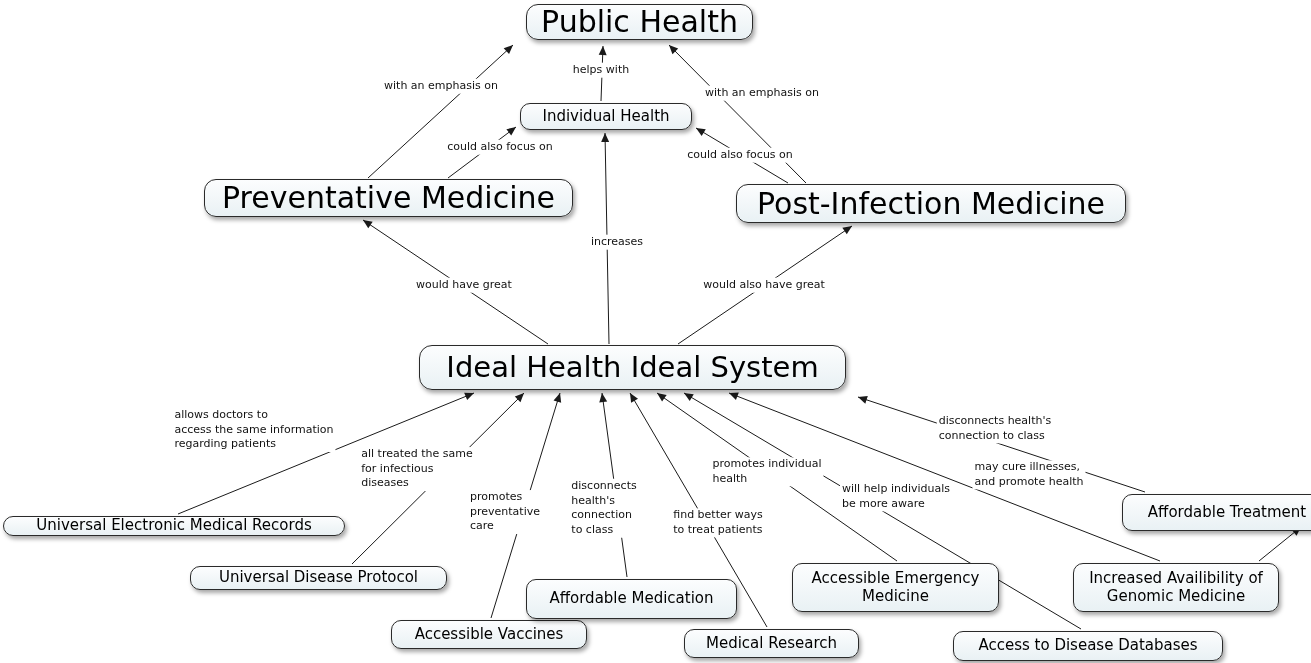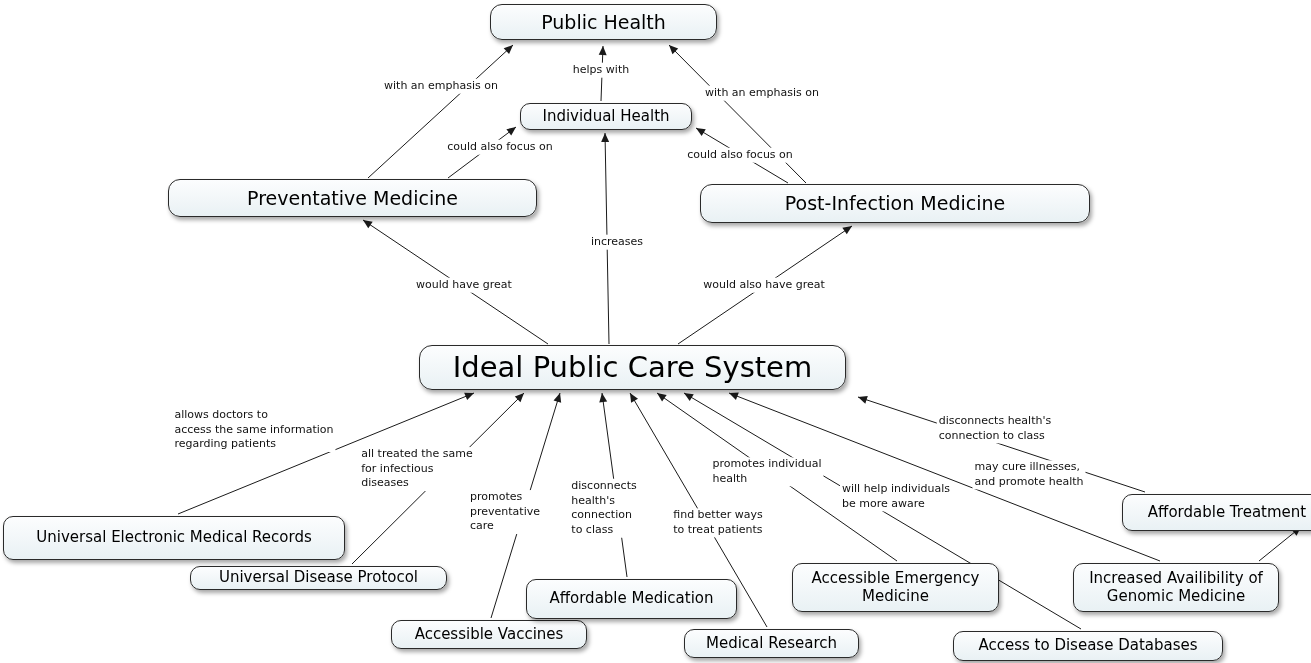--- a/index.html
+++ b/index.html
@@ -17,21 +17,21 @@
     position:absolute; z-index:3;
     display:flex; align-items:center; justify-content:center;
     text-align:center;
     background:linear-gradient(180deg,#fcfdfe 0%,#e9f1f4 100%);
     border:1px solid #2a2a2a;
     color:#000;
     line-height:1.18;
     padding:1px 4px;
     box-shadow:2px 3px 4px rgba(0,0,0,0.35);
   }
-  .node-lg { font-size:19px; border-radius:12px; }
+  .node-lg { font-size:30px; border-radius:12px;margin-left:36px; }
   .node-xl { font-size:29px; border-radius:13px; }
   .node-sm { font-size:15px; border-radius:10px; }
   .edge-label {
     position:absolute; z-index:2;
     transform:translate(-50%,-50%);
     font-size:11px; line-height:1.33;
     color:#111111; background:#ffffff;
     white-space:pre-line;
     padding:0 2px;
   }
@@ -64,22 +64,22 @@
     <line x1="1081" y1="629" x2="684" y2="393" marker-end="url(#arrow)"></line>
     <line x1="1160" y1="561" x2="729" y2="393" marker-end="url(#arrow)"></line>
     <line x1="1145" y1="492" x2="858" y2="397" marker-end="url(#arrow)"></line>
     <line x1="1259" y1="561" x2="1301" y2="527" marker-end="url(#arrow)"></line>
   </svg>
 
   <div class="node node-lg" style="left:490px;top:4px;width:227px;height:36px">Public Health</div>
   <div class="node node-sm" style="left:520px;top:103px;width:172px;height:27px">Individual Health</div>
   <div class="node node-lg" style="left:168px;top:179px;width:369px;height:38px">Preventative Medicine</div>
   <div class="node node-lg" style="left:700px;top:184px;width:390px;height:39px">Post-Infection Medicine</div>
-  <div class="node node-xl" style="left:419px;top:345px;width:427px;height:45px">Ideal Public Care System</div>
-  <div class="node node-sm" style="left:3px;top:516px;width:342px;height:44px">Universal Electronic Medical Records</div>
+  <div class="node node-xl" style="left:419px;top:345px;width:427px;height:45px">Ideal Health Ideal System</div>
+  <div class="node node-sm" style="left:3px;top:516px;width:342px;height:20px">Universal Electronic Medical Records</div>
   <div class="node node-sm" style="left:190px;top:566px;width:257px;height:24px">Universal Disease Protocol</div>
   <div class="node node-sm" style="left:391px;top:620px;width:196px;height:29px">Accessible Vaccines</div>
   <div class="node node-sm" style="left:526px;top:579px;width:211px;height:40px">Affordable Medication</div>
   <div class="node node-sm" style="left:684px;top:629px;width:175px;height:29px">Medical Research</div>
   <div class="node node-sm" style="left:792px;top:563px;width:207px;height:49px">Accessible Emergency Medicine</div>
   <div class="node node-sm" style="left:953px;top:631px;width:270px;height:30px">Access to Disease Databases</div>
   <div class="node node-sm" style="left:1073px;top:563px;width:206px;height:49px">Increased Availibility of Genomic Medicine</div>
   <div class="node node-sm" style="left:1122px;top:494px;width:210px;height:37px">Affordable Treatment</div>
 
   <div class="edge-label" style="left:601px;top:70px">helps with</div>

